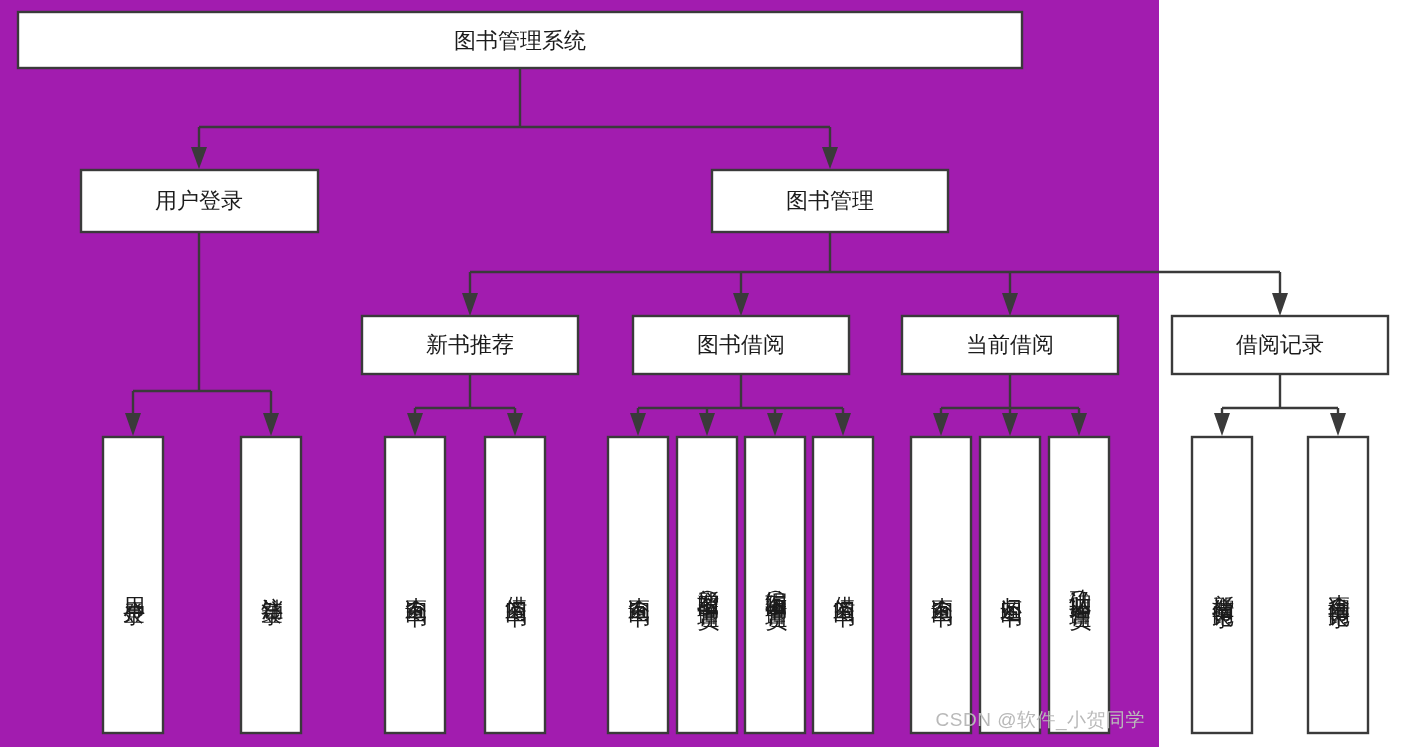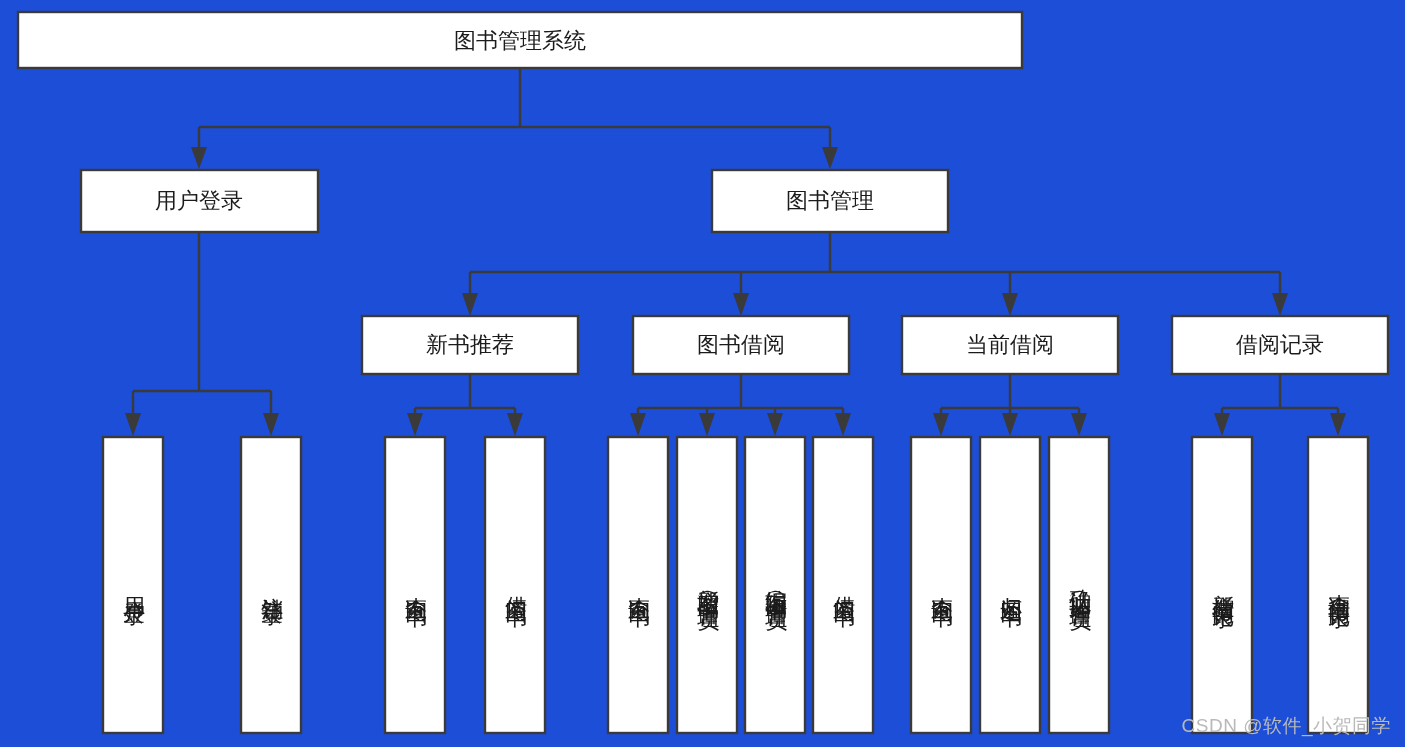--- a/index.html
+++ b/index.html
@@ -9,23 +9,23 @@
     background: #ffffff;
   }
   body {
     font-family: "Liberation Sans", "DejaVu Sans", sans-serif;
     width: 1405px;
     height: 747px;
     overflow: hidden;
   }
   #diagram-root {
     position: relative;
-    width: 1405px;
+    width: 1159px;
     height: 747px;
-    background: #1d4ed8;
+    background: #a21caf;
   }
   svg#diagram-svg {
     position: absolute;
     top: 0;
     left: 0;
     width: 1405px;
     height: 747px;
     display: block;
   }
   .node-rect {
@@ -57,21 +57,21 @@
     font-size: 22px;
     text-anchor: middle;
     dominant-baseline: middle;
     writing-mode: vertical-rl;
     glyph-orientation-vertical: 0;
     letter-spacing: 3px;
   }
   .watermark {
     position: absolute;
     right: 14px;
-    bottom: 8px;
+    bottom: 14px;
     font-family: "Liberation Sans", "DejaVu Sans", sans-serif;
     font-size: 19px;
     color: #b9b9b9;
     letter-spacing: 0.5px;
     white-space: nowrap;
     user-select: none;
   }
 </style>
 </head>
 <body>

